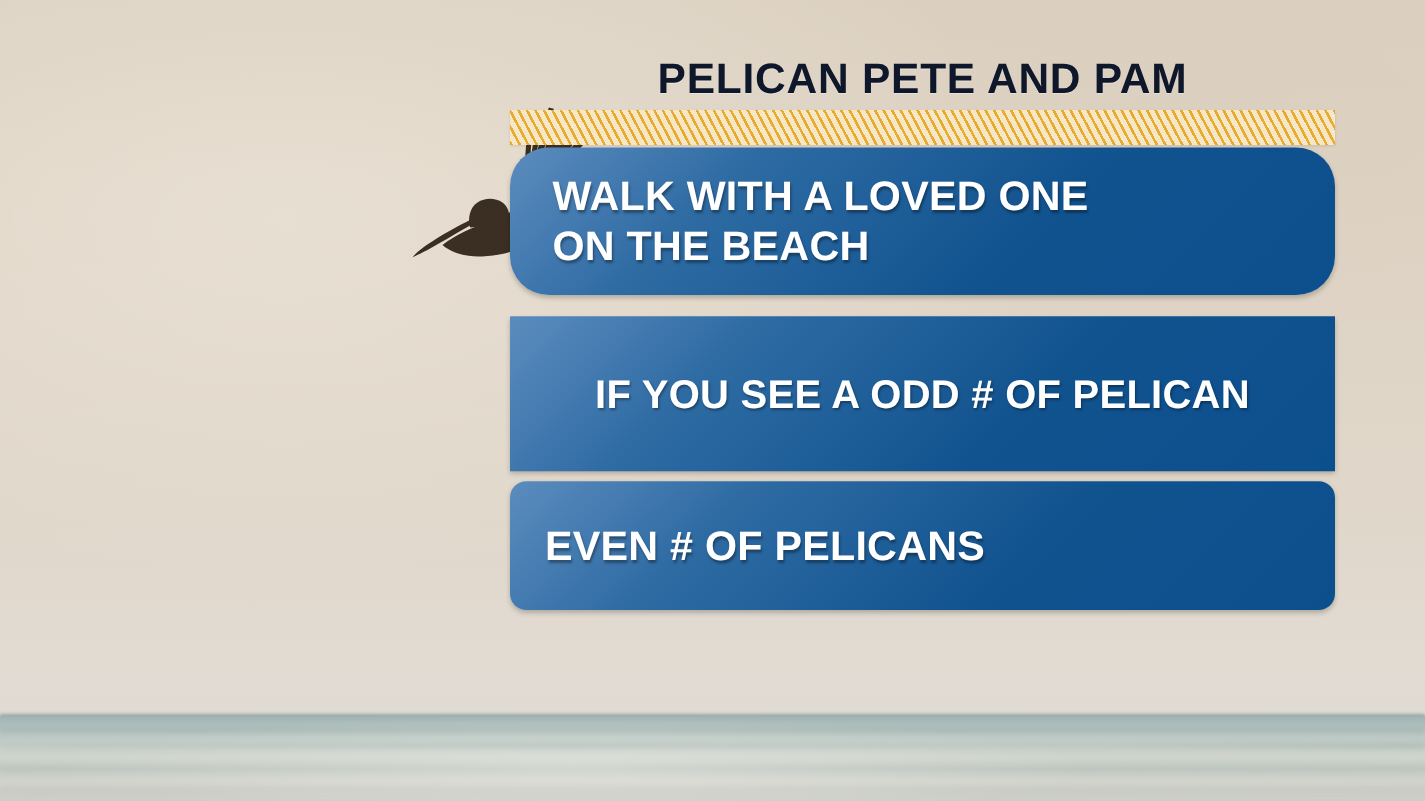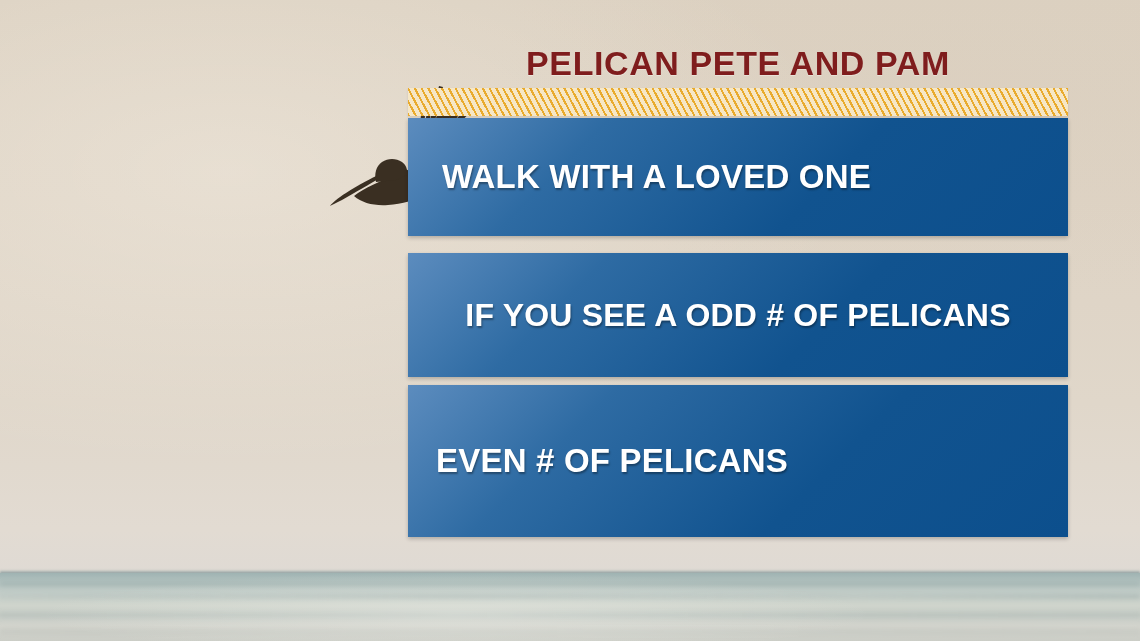--- a/index.html
+++ b/index.html
@@ -94,21 +94,21 @@
   }
   #pelican svg { display: block; }
 
   
   #title {
     position: absolute;
     left: 408px;
     top: 44px;
     width: 660px;
     text-align: center;
-    color: #7f1d1d;
+    color: #0f172a;
     font-size: 34px;
     font-weight: bold;
     letter-spacing: 0.6px;
     line-height: 38px;
     white-space: nowrap;
     text-shadow: 0 1px 0 rgba(255,255,255,0.35);
   }
   #gold-bar {
     position: absolute;
     left: 408px;
@@ -129,23 +129,23 @@
     position: absolute;
     left: 408px;
     width: 660px;
     background: linear-gradient(135deg, #5c8cbe 0%, #2e6ba3 26%, #11538f 62%, #0c4f8d 100%);
     box-shadow: 0 2px 4px rgba(0,0,0,0.22);
     box-sizing: border-box;
     display: flex;
     flex-direction: column;
     justify-content: center;
   }
-  #box-1 { top: 118px; height: 118px; padding: 0 30px 0 34px; }
+  #box-1 { top: 118px; height: 118px; padding: 0 30px 0 34px; border-radius: 31px; }
   #box-2 { top: 253px; height: 124px; padding: 0 6px; }
-  #box-3 { top: 385px; height: 152px; padding: 0 30px 0 28px; }
+  #box-3 { top: 385px; height: 103px; padding: 0 30px 0 28px; border-radius: 13px; }
 
   .info-line {
     color: #ffffff;
     font-weight: bold;
     font-size: 33px;
     line-height: 40px;
     letter-spacing: 0.2px;
     white-space: nowrap;
     text-shadow: 1px 2px 2px rgba(0,0,0,0.35);
   }
@@ -197,23 +197,24 @@
       </g>
     </svg>
   </div>
 
   <div id="title">PELICAN PETE AND PAM</div>
 
   <div id="gold-bar"></div>
 
   <div class="info-box" id="box-1">
     <div class="info-line">WALK WITH A LOVED ONE</div>
+    <div class="info-line">ON THE BEACH</div>
   </div>
 
   <div class="info-box" id="box-2">
-    <div class="info-line">IF YOU SEE A ODD # OF PELICANS</div>
+    <div class="info-line">IF YOU SEE A ODD # OF PELICAN</div>
   </div>
 
   <div class="info-box" id="box-3">
     <div class="info-line">EVEN # OF PELICANS</div>
   </div>
 
 </div>
 
 </body></html>

